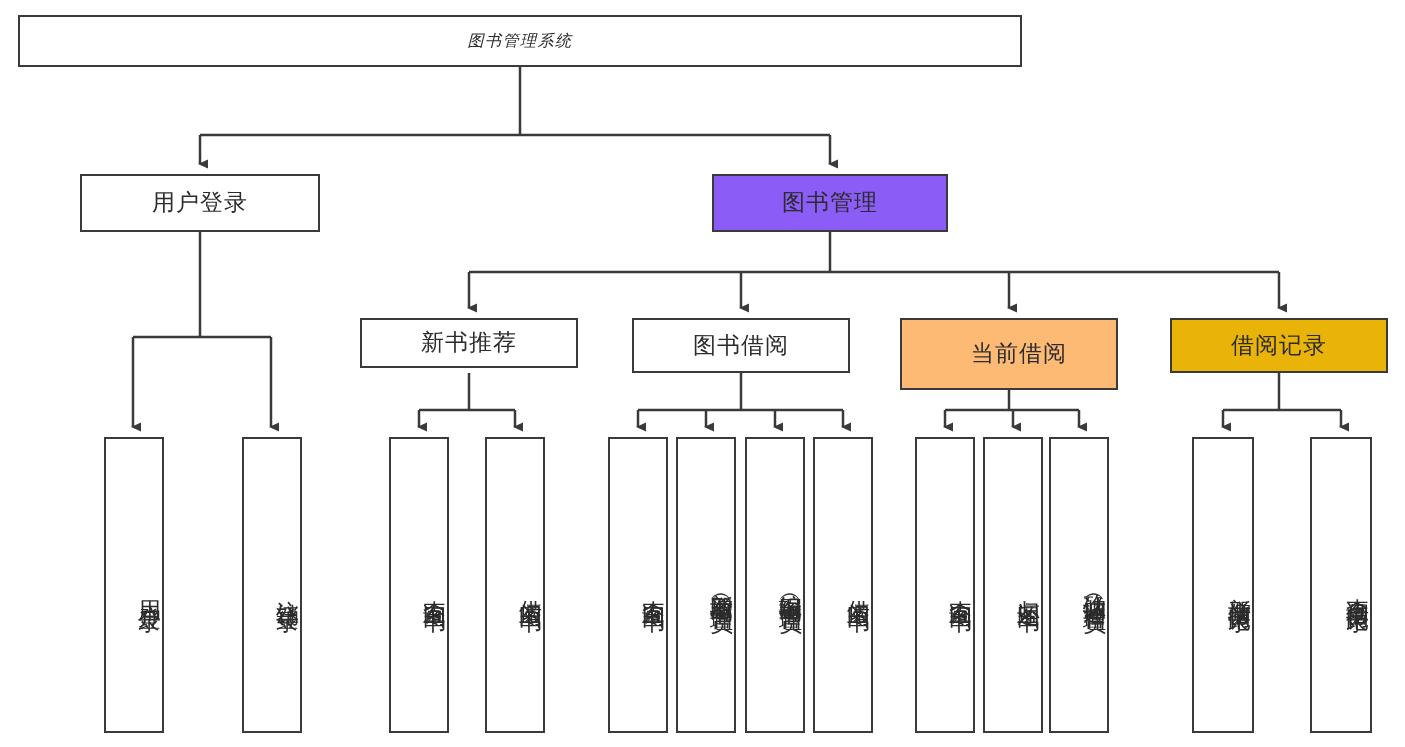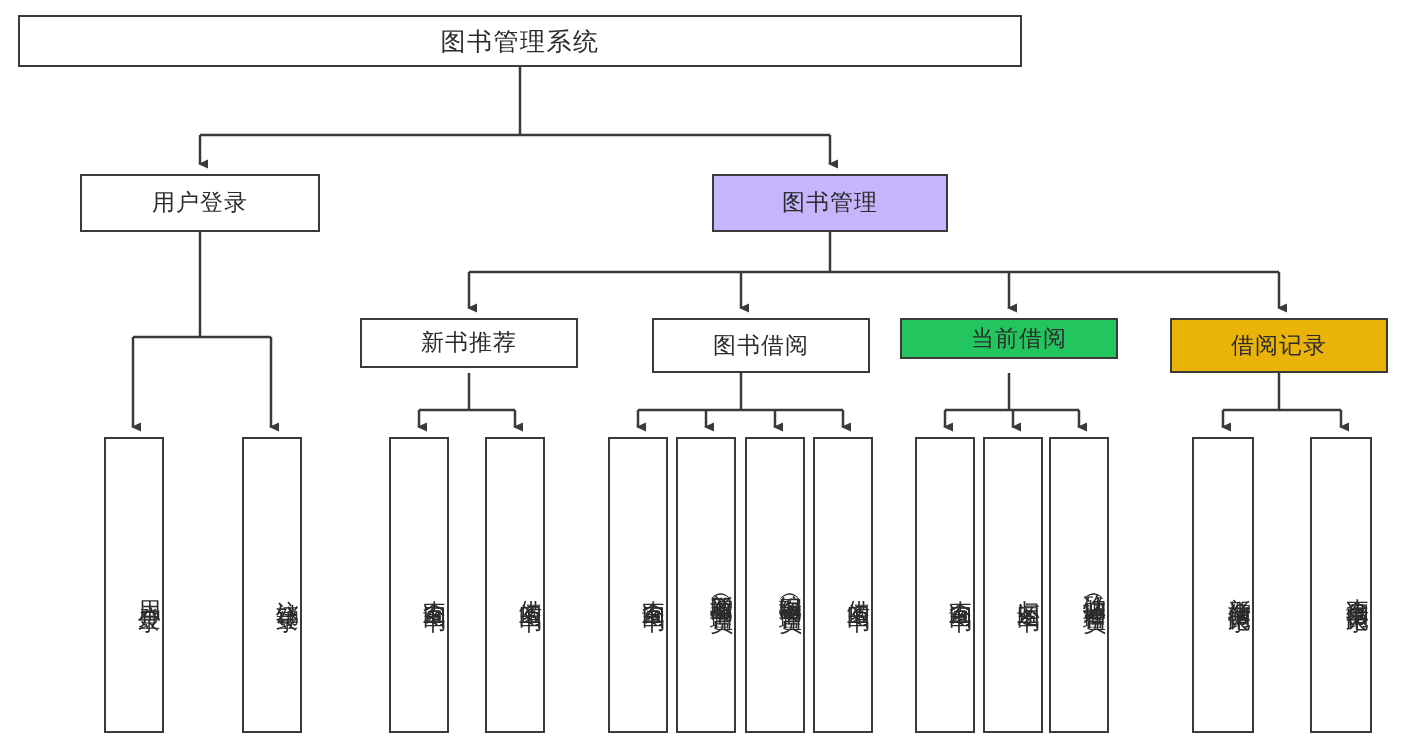--- a/index.html
+++ b/index.html
@@ -34,22 +34,23 @@
     align-items: center;
     justify-content: center;
     color: #2b2b2b;
   }
   .node-h {
     font-size: 23px;
     letter-spacing: 1px;
     line-height: 1.2;
   }
   .node-root {
-    font-size: 25px;
+    font-size: 16px;
     letter-spacing: 1.5px;
+    font-style: italic;
   }
   .node-v {
     writing-mode: vertical-rl;
     text-orientation: upright;
     font-size: 23px;
     line-height: 1.12;
     letter-spacing: 3.5px;
     align-items: flex-start;
     justify-content: center;
     padding-top: 8px;
@@ -119,25 +120,25 @@
       <path d="M1279,373 L1279,410"></path>
       <path d="M1223,410 L1341,410"></path>
       <path d="M1223,410 L1223,427" marker-end="url(#arrow)"></path>
       <path d="M1341,410 L1341,427" marker-end="url(#arrow)"></path>
     </g>
   </svg>
 
   <div class="node node-root" style="left: 18px; top: 15px; width: 1004px; height: 52px; border-color: rgb(58, 58, 58); background: rgb(255, 255, 255); color: rgb(43, 43, 43);">图书管理系统</div>
 
   <div class="node node-h" style="left: 80px; top: 174px; width: 240px; height: 58px; border-color: rgb(58, 58, 58); background: rgb(255, 255, 255); color: rgb(43, 43, 43);">用户登录</div>
-  <div class="node node-h" style="left: 712px; top: 174px; width: 236px; height: 58px; border-color: rgb(58, 58, 58); background: #c4b5fd; color: rgb(43, 43, 43);">图书管理</div>
+  <div class="node node-h" style="left: 712px; top: 174px; width: 236px; height: 58px; border-color: rgb(58, 58, 58); background: #8b5cf6; color: rgb(43, 43, 43);">图书管理</div>
 
   <div class="node node-h" style="left: 360px; top: 318px; width: 218px; height: 50px; border-color: rgb(58, 58, 58); background: rgb(255, 255, 255); color: rgb(43, 43, 43);">新书推荐</div>
-  <div class="node node-h" style="left: 632px; top: 318px; width: 218px; height: 55px; border-color: rgb(58, 58, 58); background: rgb(255, 255, 255); color: rgb(43, 43, 43); margin-left: 20px;">图书借阅</div>
-  <div class="node node-h" style="left: 900px; top: 318px; width: 218px; height: 41px; border-color: rgb(58, 58, 58); background: #22c55e; color: rgb(43, 43, 43); padding-left: 20px;">当前借阅</div>
+  <div class="node node-h" style="left: 632px; top: 318px; width: 218px; height: 55px; border-color: rgb(58, 58, 58); background: rgb(255, 255, 255); color: rgb(43, 43, 43);">图书借阅</div>
+  <div class="node node-h" style="left: 900px; top: 318px; width: 218px; height: 72px; border-color: rgb(58, 58, 58); background: #fdba74; color: rgb(43, 43, 43); padding-left: 20px;">当前借阅</div>
   <div class="node node-h" style="left: 1170px; top: 318px; width: 218px; height: 55px; border-color: rgb(58, 58, 58); background: #eab308; color: rgb(43, 43, 43);">借阅记录</div>
 
   <div class="node node-v" style="left: 104px; top: 437px; width: 60px; height: 296px; border-color: rgb(58, 58, 58); background: rgb(255, 255, 255); color: rgb(43, 43, 43);">用户登录</div>
   <div class="node node-v" style="left: 242px; top: 437px; width: 60px; height: 296px; border-color: rgb(58, 58, 58); background: rgb(255, 255, 255); color: rgb(43, 43, 43);">注销登录</div>
   <div class="node node-v" style="left: 389px; top: 437px; width: 60px; height: 296px; border-color: rgb(58, 58, 58); background: rgb(255, 255, 255); color: rgb(43, 43, 43);">查询图书</div>
   <div class="node node-v" style="left: 485px; top: 437px; width: 60px; height: 296px; border-color: rgb(58, 58, 58); background: rgb(255, 255, 255); color: rgb(43, 43, 43);">借阅图书</div>
   <div class="node node-v" style="left: 608px; top: 437px; width: 60px; height: 296px; border-color: rgb(58, 58, 58); background: rgb(255, 255, 255); color: rgb(43, 43, 43);">查询图书</div>
   <div class="node node-v tall" style="left: 676px; top: 437px; width: 60px; height: 296px; border-color: rgb(58, 58, 58); background: rgb(255, 255, 255); color: rgb(43, 43, 43);">新增图书（管理员）</div>
   <div class="node node-v tall" style="left: 745px; top: 437px; width: 60px; height: 296px; border-color: rgb(58, 58, 58); background: rgb(255, 255, 255); color: rgb(43, 43, 43);">编辑图书（管理员）</div>
   <div class="node node-v" style="left: 813px; top: 437px; width: 60px; height: 296px; border-color: rgb(58, 58, 58); background: rgb(255, 255, 255); color: rgb(43, 43, 43);">借阅图书</div>

